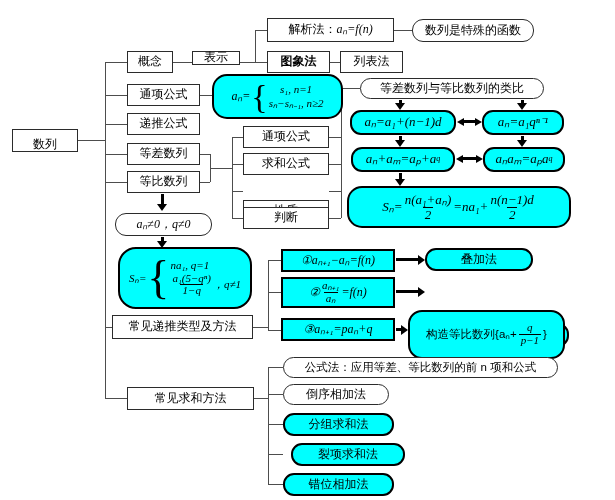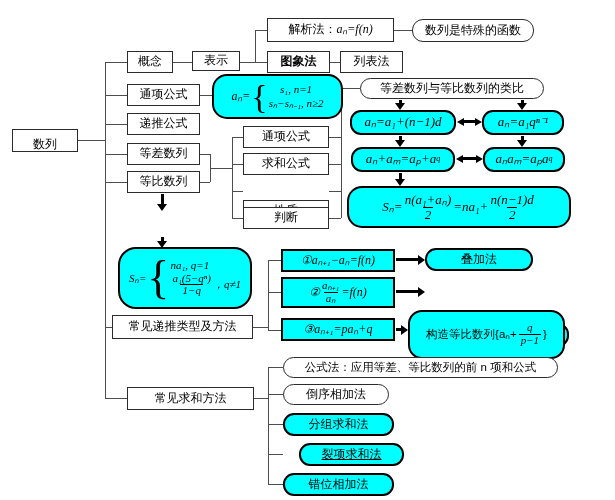--- a/index.html
+++ b/index.html
@@ -104,21 +104,21 @@
   <div class="sh" style="left:396px;top:328px;width:6px;height:3px;"></div>
   <div class="ah ah-r" style="left:401px;top:325px;"></div>
 
   <div class="node" style="left:12px;top:129px;width:66px;height:23px;align-items:flex-end;">
     <span>数列</span>
   </div>
 
   <div class="node" style="left:127px;top:51px;width:46px;height:22px;">
     <span>概念</span>
   </div>
-  <div class="node" style="left:192px;top:51px;width:48px;height:20px;">
+  <div class="node" style="left:192px;top:51px;width:48px;height:14px;">
     <span>表示</span>
   </div>
   <div class="node" style="left:267px;top:18px;width:127px;height:24px;">
     <span>解析法：</span>
     <span class="f">aₙ=f(n)</span>
   </div>
   <div class="node round" style="left:412px;top:19px;width:122px;height:23px;">
     <span>数列是特殊的函数</span>
   </div>
   <div class="node" style="left:267px;top:51px;width:63px;height:22px;font-weight:bold;">
@@ -186,20 +186,23 @@
       <span>n(a₁+aₙ)</span>
       <span class="den">2</span>
     </span>
     <span>=na₁+</span>
     <span class="frac">
       <span>n(n−1)d</span>
       <span class="den">2</span>
     </span>
   </div>
 
+  <div class="node round f" style="left:115px;top:213px;width:97px;height:23px;font-size:12px;">
+    <span>aₙ≠0，q≠0</span>
+  </div>
   <div class="node cyan f" style="left:118px;top:247px;width:134px;height:62px;font-size:11px;border-radius:18px;">
     <span>Sₙ=</span>
     <span class="brace" style="font-size:46px;">{</span>
     <div class="pw">
       <div>na₁,  q=1</div>
       <div class="row">
         <span class="frac">
           <span>a₁(5−qⁿ)</span>
           <span class="den">1−q</span>
         </span>
@@ -245,20 +248,20 @@
   </div>
   <div class="node round" style="left:283px;top:357px;width:275px;height:21px;font-size:11.5px;">
     <span>公式法：应用等差、等比数列的前 n 项和公式</span>
   </div>
   <div class="node round" style="left:283px;top:384px;width:106px;height:21px;">
     <span>倒序相加法</span>
   </div>
   <div class="node cyan round" style="left:283px;top:413px;width:111px;height:23px;">
     <span>分组求和法</span>
   </div>
-  <div class="node cyan round" style="left:299px;top:443px;width:105px;height:23px;text-decoration:underline;">
+  <div class="node cyan round" style="left:291px;top:443px;width:114px;height:23px;">
     <span>裂项求和法</span>
   </div>
   <div class="node cyan round" style="left:283px;top:473px;width:111px;height:23px;text-align:center;">
     <span>错位相加法</span>
   </div>
 
 </div>
 
 </body></html>

